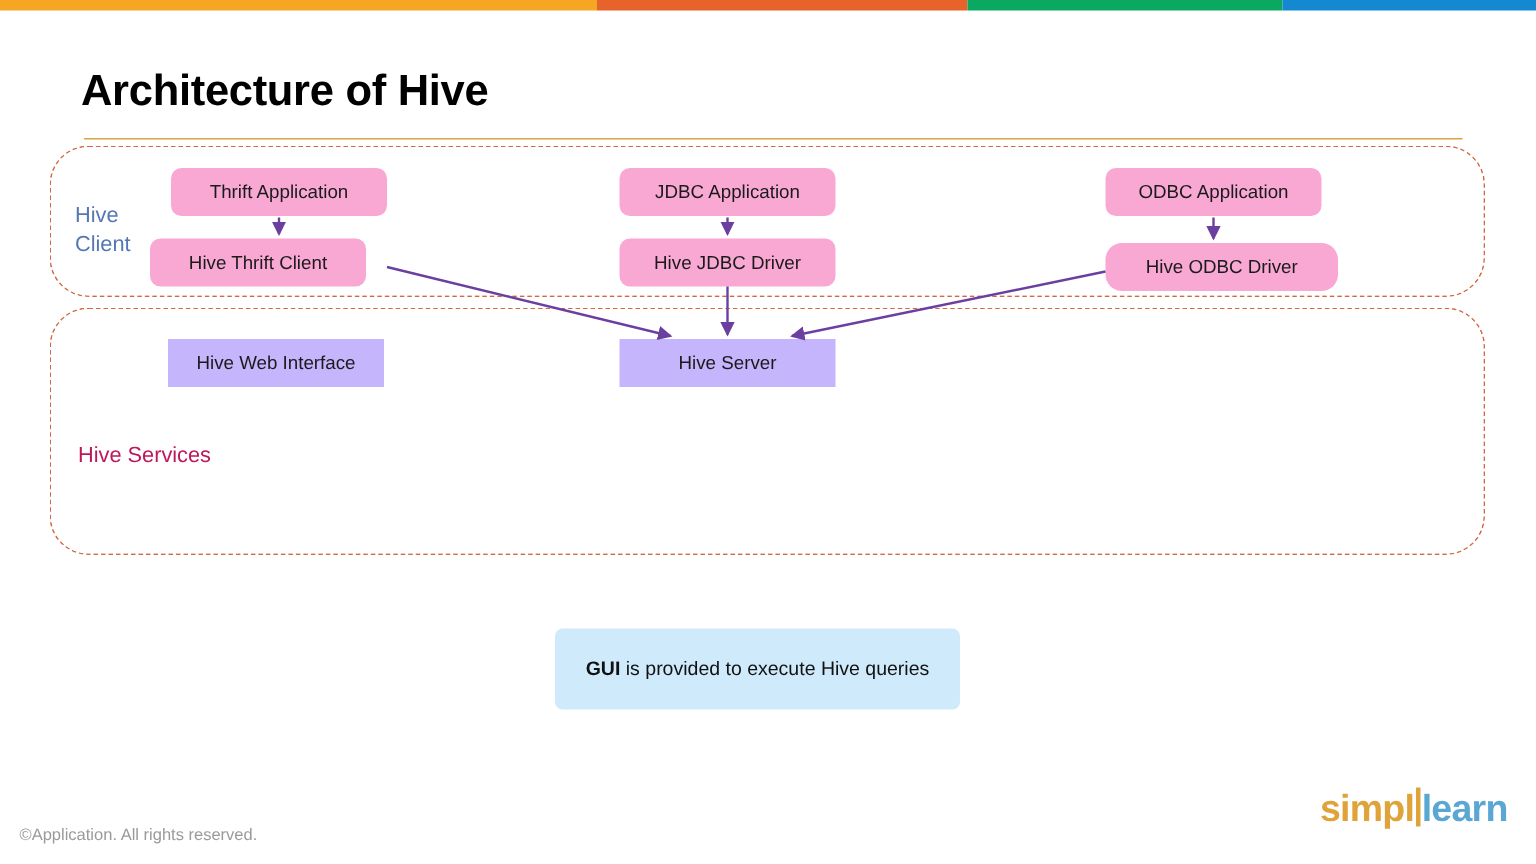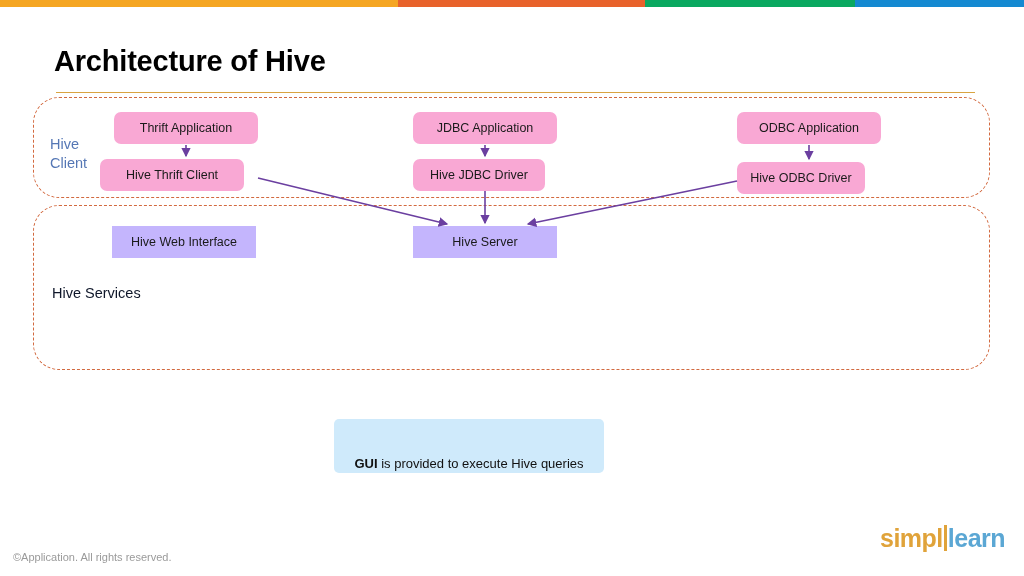--- a/index.html
+++ b/index.html
@@ -50,22 +50,22 @@
   #services-container { left: 33px; top: 205px; width: 955px; height: 163px; }
 
   
   #hive-client-label {
     position: absolute; left: 50px; top: 135px;
     width: 62px;
     font-size: 14.5px; color: #5577B5;
     line-height: 19px; text-align: left;
   }
   #hive-services-label {
-    position: absolute; left: 52px; top: 285px;
-    font-size: 14.5px; color: #0f172a;
+    position: absolute; left: 52px; top: 296px;
+    font-size: 14.5px; color: #be185d;
     white-space: nowrap;
   }
 
   
   .node {
     position: absolute;
     box-sizing: border-box;
     display: flex; align-items: center; justify-content: center;
     font-size: 12.5px; color: #1a1a1a;
     text-align: center;
@@ -79,33 +79,33 @@
     background: #c4b5fd;
     border-radius: 0;
   }
 
   
   #node-thrift-app  { left: 114px; top: 112px; width: 144px; height: 32px; }
   #node-jdbc-app    { left: 413px; top: 112px; width: 144px; height: 32px; }
   #node-odbc-app    { left: 737px; top: 112px; width: 144px; height: 32px; }
   
   #node-thrift-client { left: 100px; top: 159px; width: 144px; height: 32px; }
-  #node-jdbc-driver   { left: 413px; top: 159px; width: 132px; height: 32px; }
-  #node-odbc-driver   { left: 737px; top: 162px; width: 128px; height: 32px; }
+  #node-jdbc-driver   { left: 413px; top: 159px; width: 144px; height: 32px; }
+  #node-odbc-driver   { left: 737px; top: 162px; width: 155px; height: 32px; border-radius: 11px; }
   
   #node-web-interface { left: 112px; top: 226px; width: 144px; height: 32px; }
   #node-hive-server   { left: 413px; top: 226px; width: 144px; height: 32px; }
 
   
   #callout-gui {
-    position: absolute; left: 334px; top: 419px;
+    position: absolute; left: 370px; top: 419px;
     width: 270px; height: 54px;
     background: #CFEAFB;
     border-radius: 5px;
-    display: flex; align-items: flex-end; justify-content: center;
+    display: flex; align-items: center; justify-content: center;
     font-size: 13px; color: #111;
     text-align: center;
     line-height: 18px;
     padding: 0 14px;
     box-sizing: border-box;
   }
   #callout-gui b { font-weight: bold; }
 
   
   #arrows {

